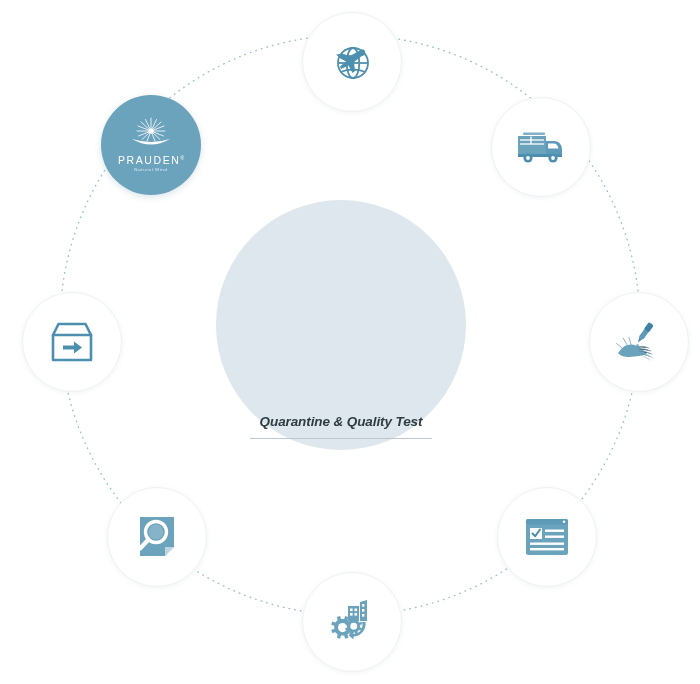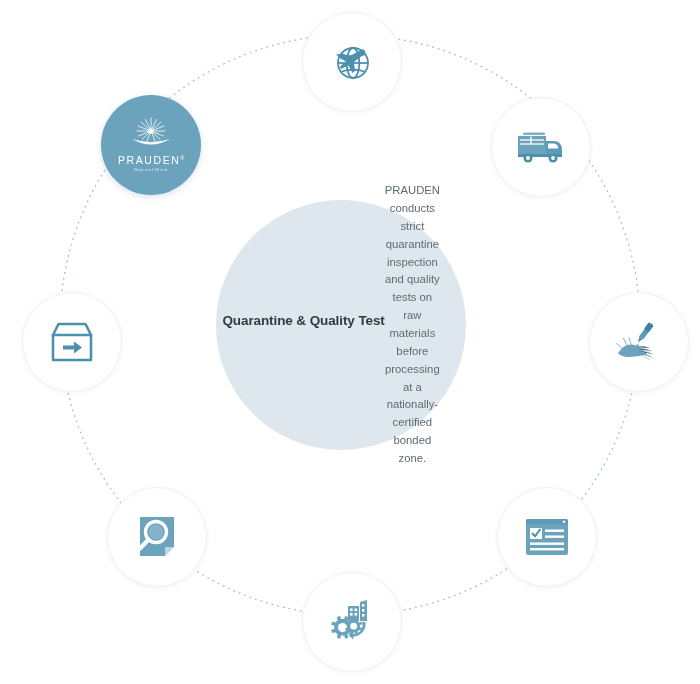--- a/index.html
+++ b/index.html
@@ -33,25 +33,26 @@
   
   .hub {
     position: absolute;
     left: 216px;
     top: 200px;
     width: 250px;
     height: 250px;
     border-radius: 50%;
     background: #dde7ed;
     display: flex;
-    flex-direction: row;
+    flex-direction: column;
     align-items: center;
     justify-content: flex-end;
     box-sizing: border-box;
     padding: 0 26px;
+    font-style: italic;
   }
   .hub-title {
     font-size: 13.5px;
     font-weight: bold;
     color: #2f3b43;
     letter-spacing: -0.1px;
     text-align: center;
     margin: 0 0 9px 0;
     white-space: nowrap;
   }
@@ -127,21 +128,20 @@
 
 <div id="stage">
 
   <svg id="ring-svg" viewBox="0 0 700 684" xmlns="http://www.w3.org/2000/svg">
     <circle cx="350" cy="325" r="290" fill="none" stroke="#8fb4c6" stroke-width="1.4" stroke-linecap="round" stroke-dasharray="0.6 5.2" opacity="0.85"></circle>
   </svg>
 
   <div class="hub">
     <div class="hub-title">Quarantine &amp; Quality Test</div>
     <div class="hub-divider"></div>
-    <div class="hub-body">PRAUDEN conducts strict quarantine inspection and quality tests on raw materials before processing at a nationally-certified bonded zone.</div>
   </div>
 
   <div class="node node-brand" style="left:101px; top:95px;">
     <div class="brand-logo">
       <svg width="54" height="34" viewBox="0 0 54 34" xmlns="http://www.w3.org/2000/svg">
         <g stroke="#ffffff" stroke-width="0.85" stroke-linecap="round" opacity="0.95">
           <line x1="27" y1="14" x2="27" y2="1"></line>
           <line x1="27" y1="14" x2="21.5" y2="2.5"></line>
           <line x1="27" y1="14" x2="32.5" y2="2.5"></line>
           <line x1="27" y1="14" x2="17" y2="5"></line>

